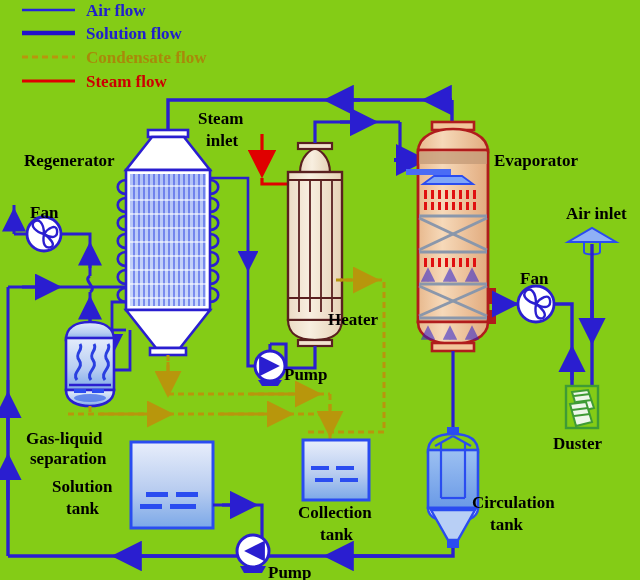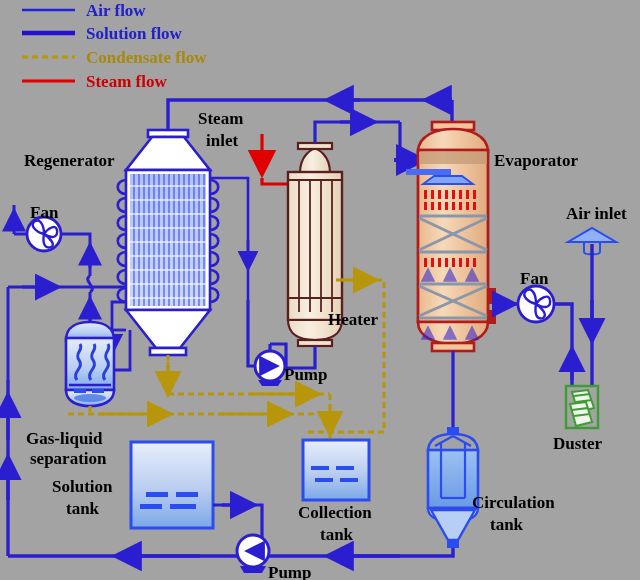--- a/index.html
+++ b/index.html
@@ -1,19 +1,19 @@
 <!DOCTYPE html>
 <html><head>
 <meta charset="utf-8">
 <title>Process Flow Diagram</title>
 <style>
   html,body{margin:0;padding:0;background:#ffffff;}
   body{width:640px;height:580px;overflow:hidden;
        font-family:"Liberation Serif", serif;}
-  #stage{position:relative;width:640px;height:580px;background:#a3a3a3;}
+  #stage{position:relative;width:640px;height:580px;background:#84cc16;}
   svg#diagram{position:absolute;left:0;top:0;width:640px;height:580px;}
   .lbl{font-family:"Liberation Serif", serif;font-weight:bold;fill:#000;}
   .lgd{font-family:"Liberation Serif", serif;font-weight:bold;font-size:17px;}
 </style>
 </head>
 <body>
 
 <div id="stage">
 <svg id="diagram" viewBox="0 0 640 580" xmlns="http://www.w3.org/2000/svg">
 

